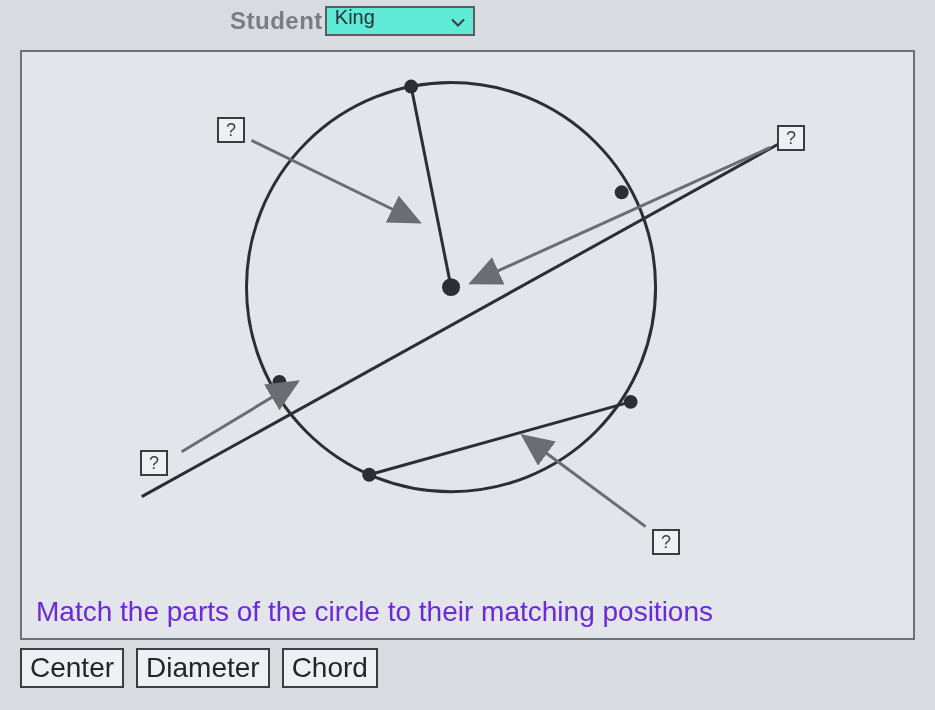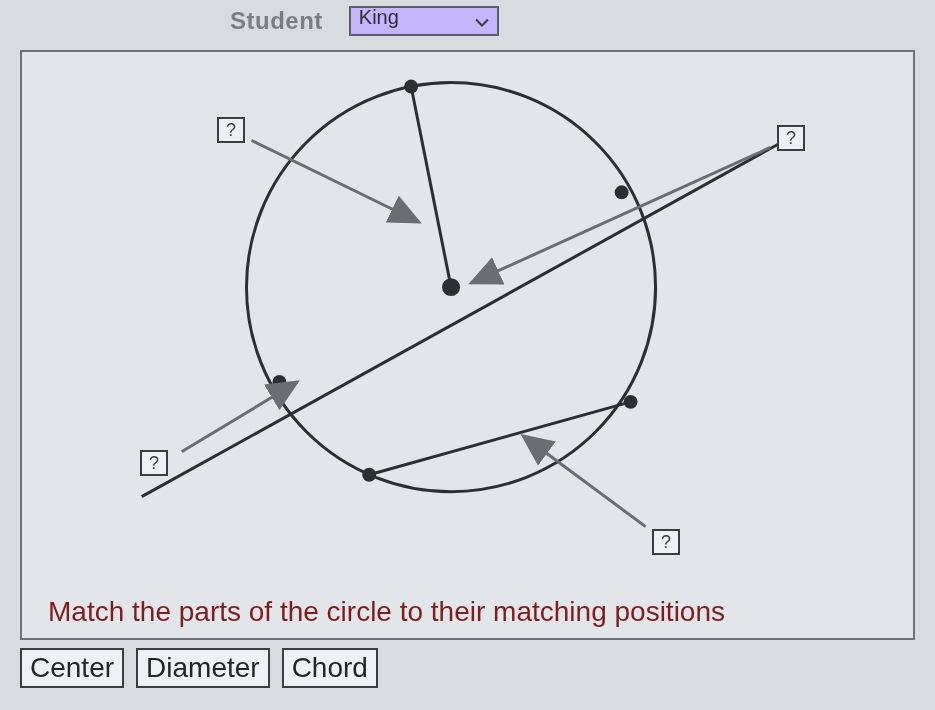--- a/index.html
+++ b/index.html
@@ -7,35 +7,35 @@
       font-family: "Segoe UI", Tahoma, Arial, sans-serif;
       background: #d8dce0;
       width: 935px;
       height: 710px;
       overflow: hidden;
       position: relative;
     }
     .header {
       display: flex;
       align-items: center;
-      gap: 26px;
+      gap: 2px;
       padding: 6px 0 10px 230px;
     }
     .header-label {
       font-weight: 700;
       font-size: 24px;
       color: #7a7e82;
       letter-spacing: 0.5px;
     }
     .student-select {
       position: relative;
       display: inline-flex;
       align-items: center;
       border: 2px solid #5a5e62;
-      background: #c4b5fd;
+      background: #5eead4;
       height: 30px;
       min-width: 150px;
       padding: 0 30px 8px 8px;
       font-size: 20px;
       color: #2b2f33;
       cursor: pointer;
     }
     .student-select .chevron {
       position: absolute;
       right: 8px;
@@ -48,24 +48,24 @@
       background: #e2e5e9;
       height: 590px;
       position: relative;
     }
     .svg-wrap {
       position: absolute;
       inset: 0;
     }
     .prompt {
       position: absolute;
-      left: 26px;
+      left: 14px;
       bottom: 10px;
       font-size: 28px;
-      color: #7f1d1d;
+      color: #6d28d9;
     }
     .answer-bank {
       display: flex;
       gap: 12px;
       padding: 8px 8px 0 20px;
     }
     .answer-tile {
       border: 2px solid #3a3e42;
       background: #eef1f4;
       padding: 0 8px;

